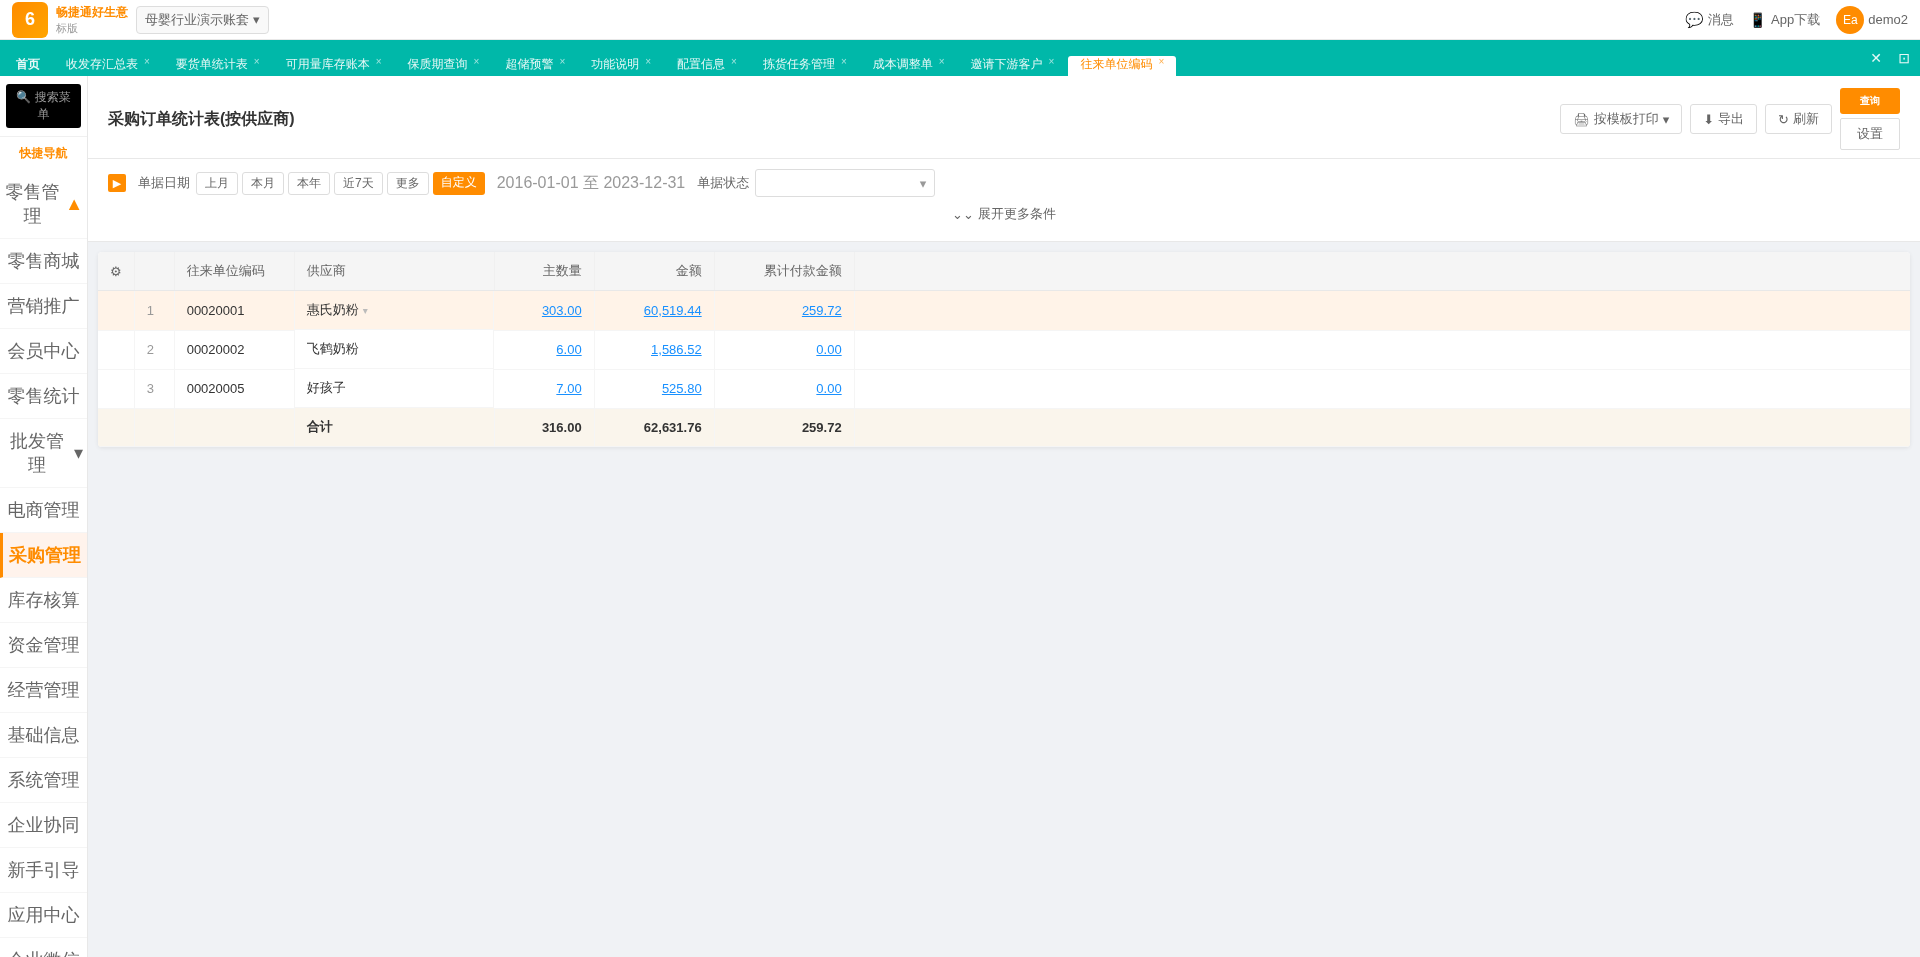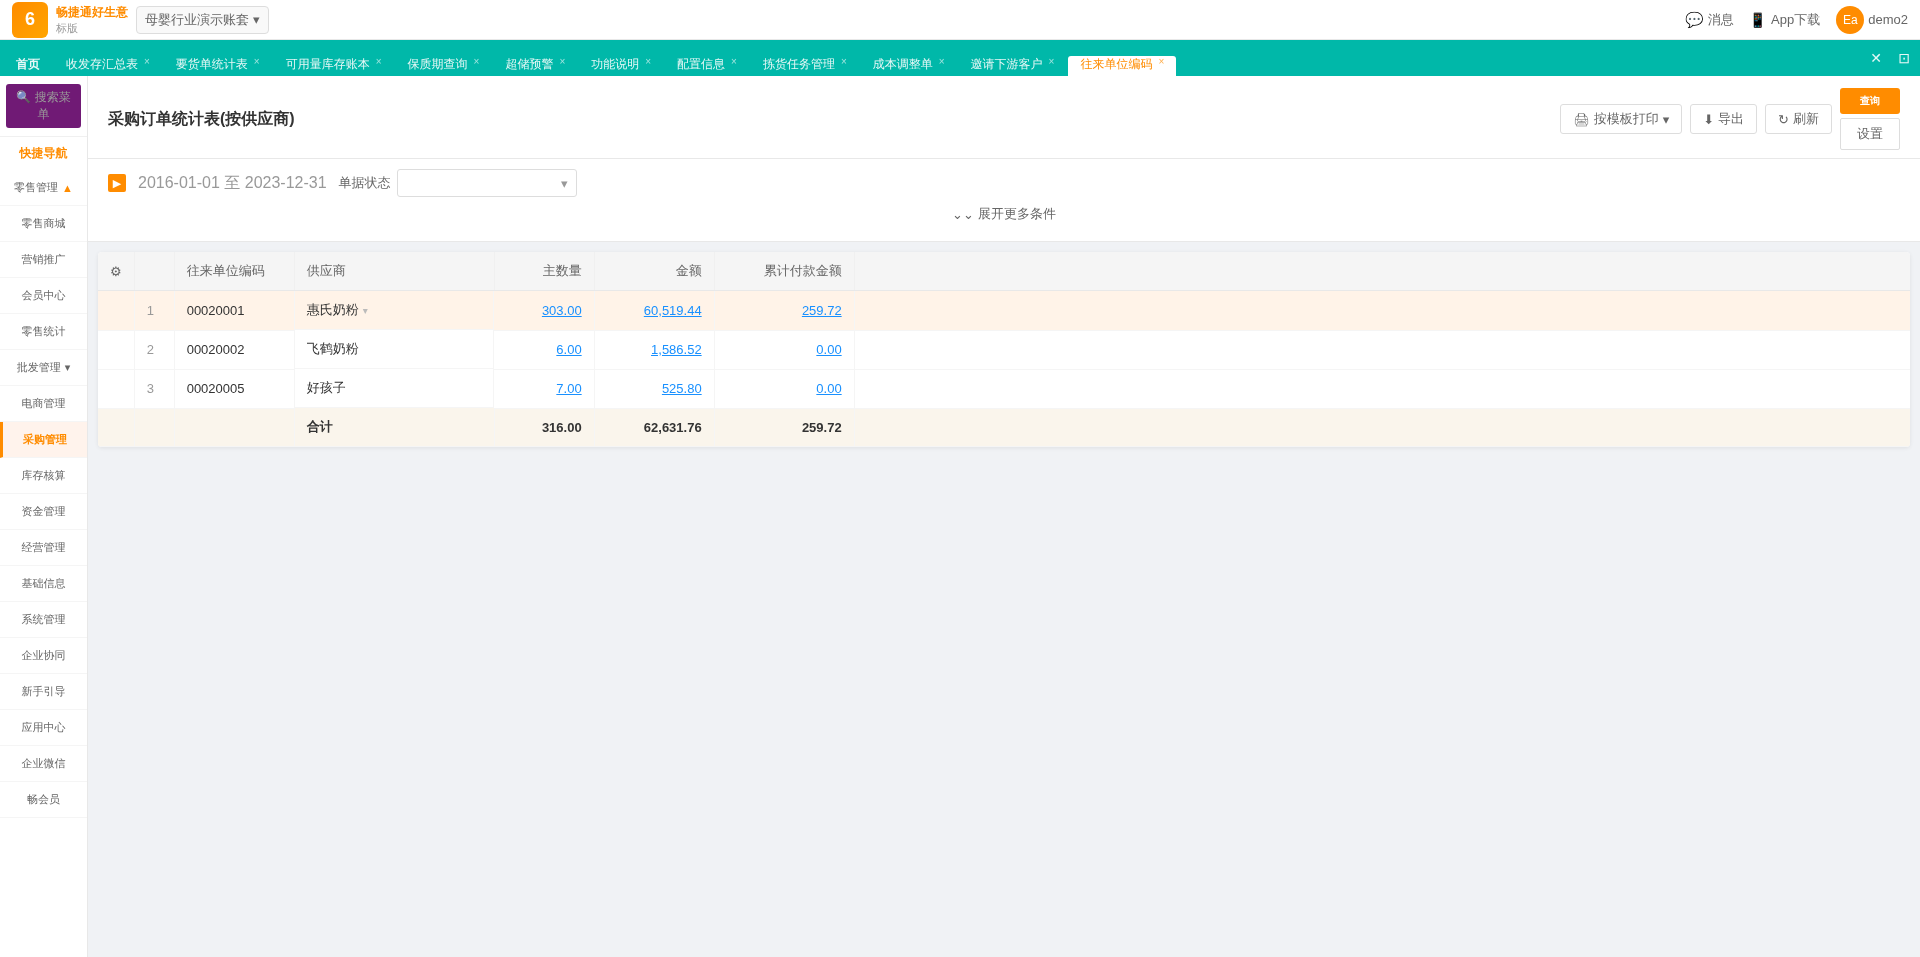--- a/index.html
+++ b/index.html
@@ -22,22 +22,22 @@
     .nav-tab.home { font-weight: bold; }
     .tab-end-btns { margin-left: auto; display: flex; gap: 4px; }
     .tab-end-btn { color: rgba(255,255,255,0.9); cursor: pointer; font-size: 14px; width: 24px; height: 24px; display: flex; align-items: center; justify-content: center; }
 
     
     .main-layout { display: flex; flex: 1; overflow: hidden; }
 
     
     .sidebar { width: 88px; background: #fff; border-right: 1px solid #e8e8e8; display: flex; flex-direction: column; overflow-y: auto; flex-shrink: 0; }
     .sidebar-search { padding: 8px 6px; border-bottom: 1px solid #f0f0f0; }
-    .sidebar-search-box { background: #701a75; border: none; border-radius: 3px; padding: 5px 8px; font-size: 12px; width: 100%; color: #999; text-align: center; cursor: pointer; }
-    .sidebar-item { padding: 10px 4px; text-align: center; font-size: 11px; color: #666; cursor: pointer; border-bottom: 1px solid #f5f5f5; }
+    .sidebar-search-box { background: #000000; border: none; border-radius: 3px; padding: 5px 8px; font-size: 12px; width: 100%; color: #999; text-align: center; cursor: pointer; }
+    .sidebar-item { padding: 10px 4px; text-align: center; font-size: 18px; color: #666; cursor: pointer; border-bottom: 1px solid #f5f5f5; }
     .sidebar-item.active { color: #ff8c00; background: #fff3ec; border-left: 3px solid #ff8c00; font-weight: bold; }
     .sidebar-item.section-header { display: flex; align-items: center; justify-content: center; gap: 4px; }
     .sidebar-nav-label { padding: 8px 4px; text-align: center; font-size: 12px; }
 
     
     .content-area { flex: 1; display: flex; flex-direction: column; overflow: hidden; background: #f0f2f5; }
 
     
     .page-header { background: #fff; padding: 12px 20px 8px; border-bottom: 1px solid #e8e8e8; display: flex; align-items: center; justify-content: space-between; }
     .page-title { font-size: 16px; font-weight: bold; color: #333; }
@@ -259,20 +259,31 @@
           <button class="btn-query">查询</button>
           <button class="btn-settings">设置</button>
         </div>
       </div>
     </div>
 
     <div class="filter-area">
       <div class="filter-row">
         <div class="toggle-arrow">▶</div>
         <div class="filter-item">
+          <span class="filter-label">单据日期</span>
+          <div class="date-quick">
+            <button class="date-btn">上月</button>
+            <button class="date-btn">本月</button>
+            <button class="date-btn">本年</button>
+            <button class="date-btn">近7天</button>
+            <button class="date-btn">更多</button>
+            <span class="date-custom-tag">自定义</span>
+          </div>
+        </div>
+        <div class="filter-item">
           <span class="date-range-text">2016-01-01 至 2023-12-31</span>
         </div>
         <div class="filter-item">
           <span class="filter-label">单据状态</span>
           <div class="select-box">
             <span></span>
             <span>▾</span>
           </div>
         </div>
       </div>

